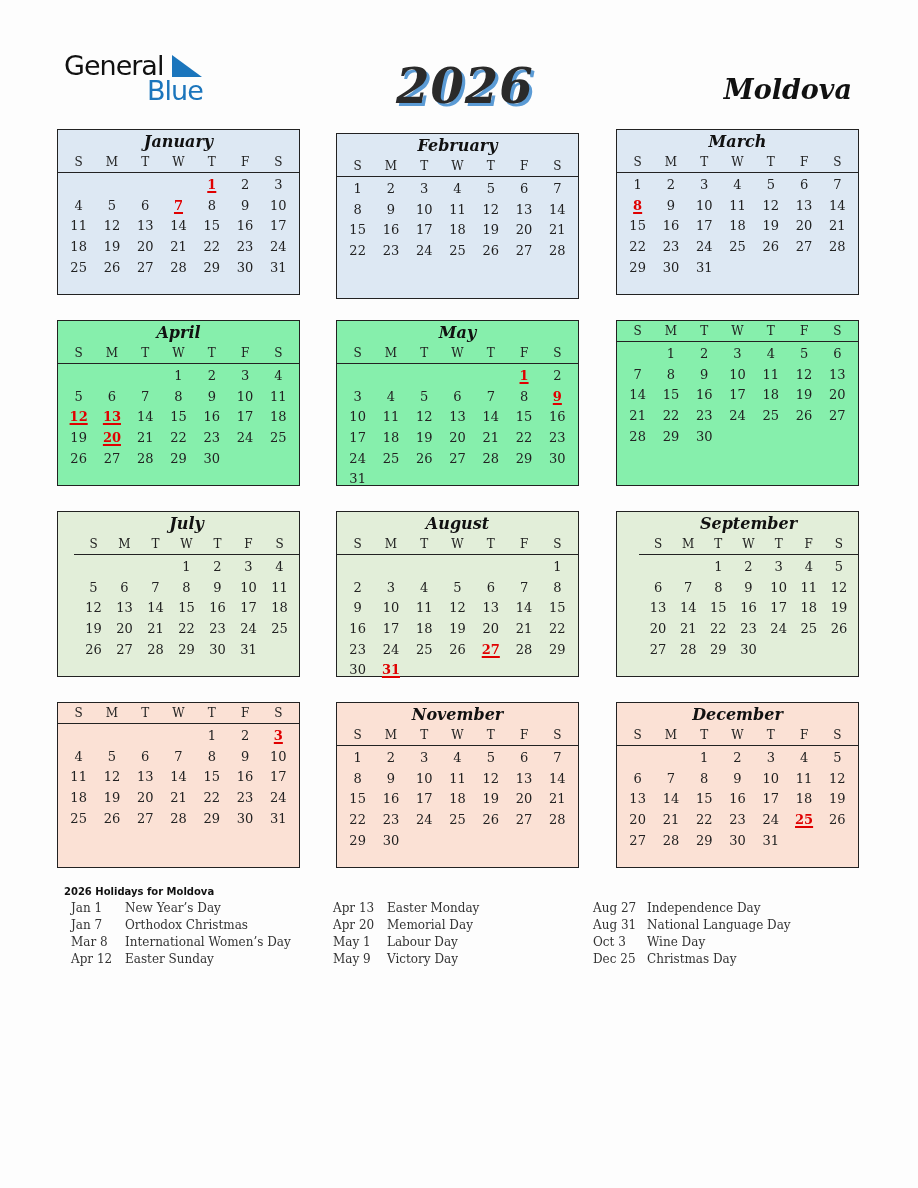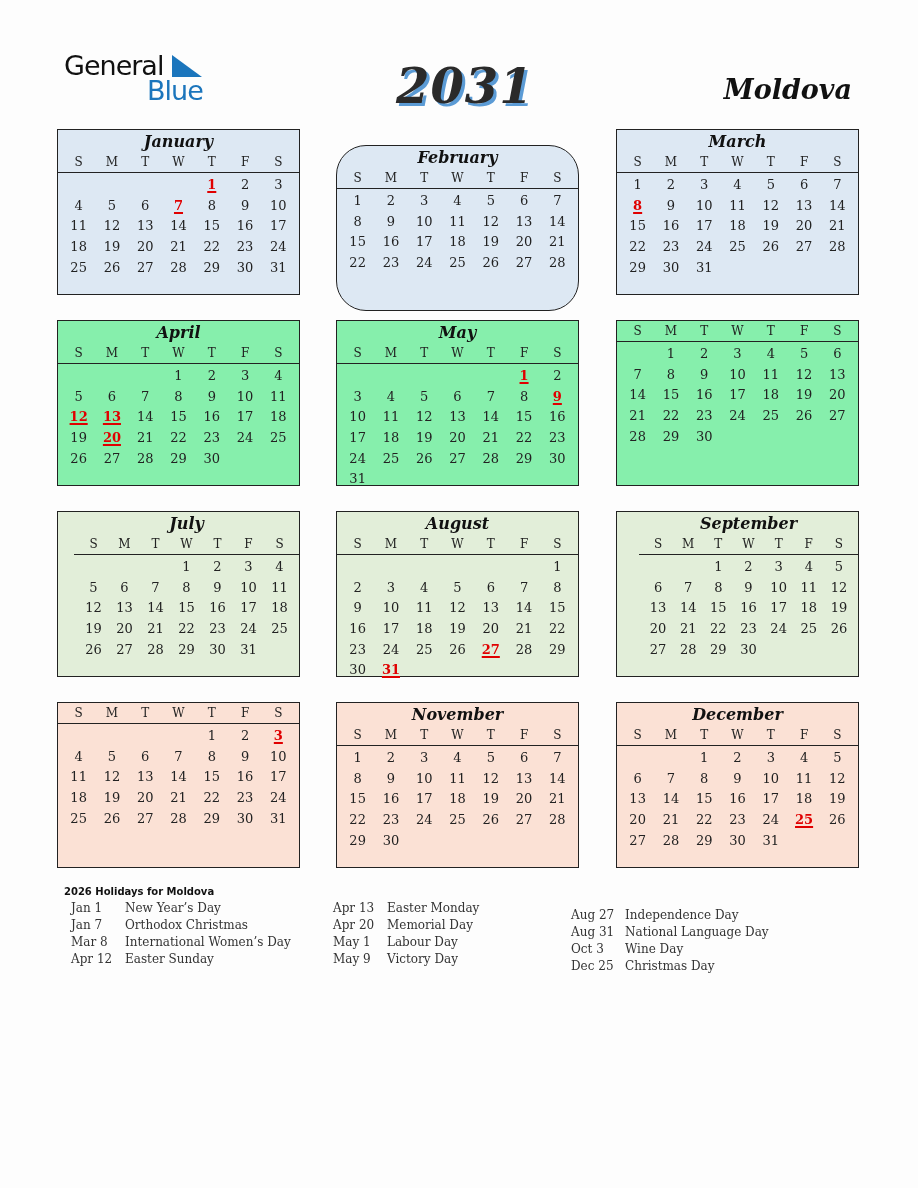--- a/index.html
+++ b/index.html
@@ -54,21 +54,21 @@
 </style>
 </head>
 <body>
 
 <div class="logo">
   <span class="general">General</span>
   <span class="tri"></span>
   <span class="blue">Blue</span>
 </div>
 
-<div class="year">2031</div>
+<div class="year">2026</div>
 <div class="country">Moldova</div>
 
 <div class="grid" id="grid">
     <div class="month q1" style="left: 0px; top: 0px;">
       <div class="mname">January</div>
       <div class="dow">
         <span>S</span>
         <span>M</span>
         <span>T</span>
         <span>W</span>
@@ -107,21 +107,21 @@
         <span>24</span>
         <span>25</span>
         <span>26</span>
         <span>27</span>
         <span>28</span>
         <span>29</span>
         <span>30</span>
         <span>31</span>
       </div>
     </div>
-    <div class="month q1" style="left: 279px; top: 16px; border-radius: 30px;">
+    <div class="month q1" style="left: 279px; top: 4px;">
       <div class="mname">February</div>
       <div class="dow">
         <span>S</span>
         <span>M</span>
         <span>T</span>
         <span>W</span>
         <span>T</span>
         <span>F</span>
         <span>S</span>
       </div>
@@ -636,20 +636,20 @@
         <div class="row"><span class="d">Jan 7</span><span>Orthodox Christmas</span></div>
         <div class="row"><span class="d">Mar 8</span><span>International Women’s Day</span></div>
         <div class="row"><span class="d">Apr 12</span><span>Easter Sunday</span></div>
       </div>
       <div class="col" style="left: 269px;">
         <div class="row"><span class="d">Apr 13</span><span>Easter Monday</span></div>
         <div class="row"><span class="d">Apr 20</span><span>Memorial Day</span></div>
         <div class="row"><span class="d">May 1</span><span>Labour Day</span></div>
         <div class="row"><span class="d">May 9</span><span>Victory Day</span></div>
       </div>
-      <div class="col" style="left: 507px; margin-top: 7px;">
+      <div class="col" style="left: 529px;">
         <div class="row"><span class="d">Aug 27</span><span>Independence Day</span></div>
         <div class="row"><span class="d">Aug 31</span><span>National Language Day</span></div>
         <div class="row"><span class="d">Oct 3</span><span>Wine Day</span></div>
         <div class="row"><span class="d">Dec 25</span><span>Christmas Day</span></div>
       </div>
     </div>
 </div>
 
 </body></html>

